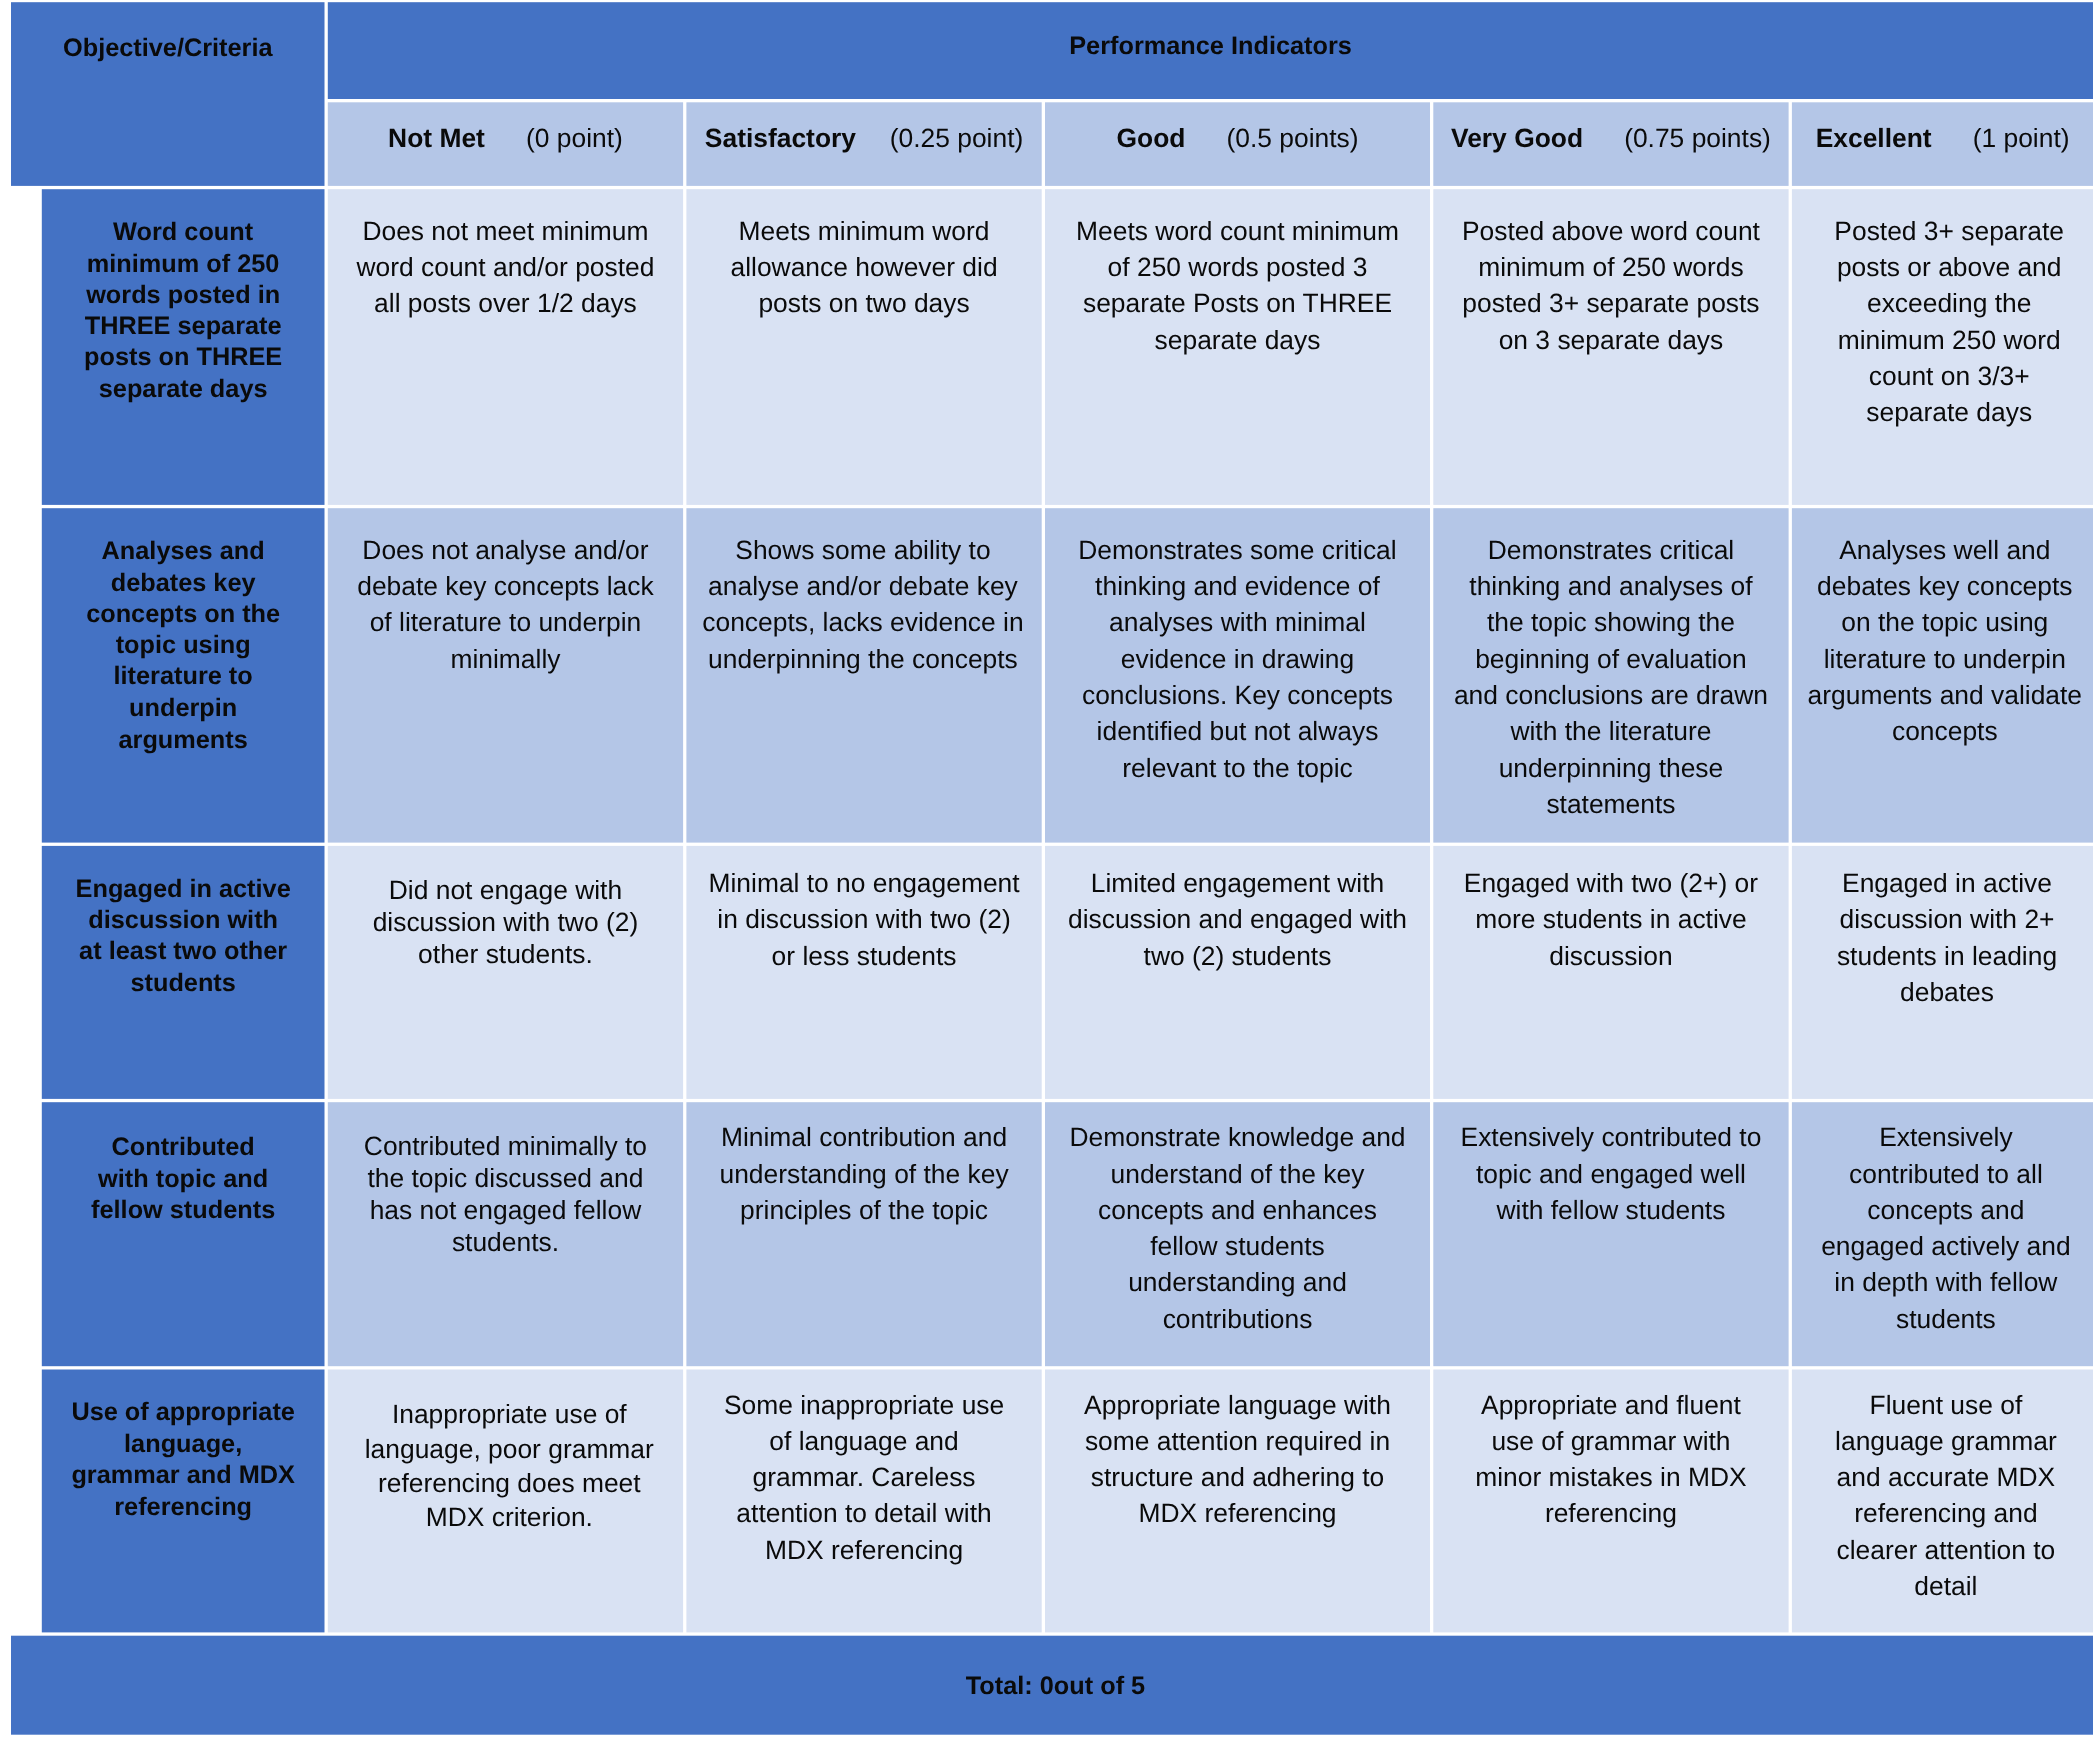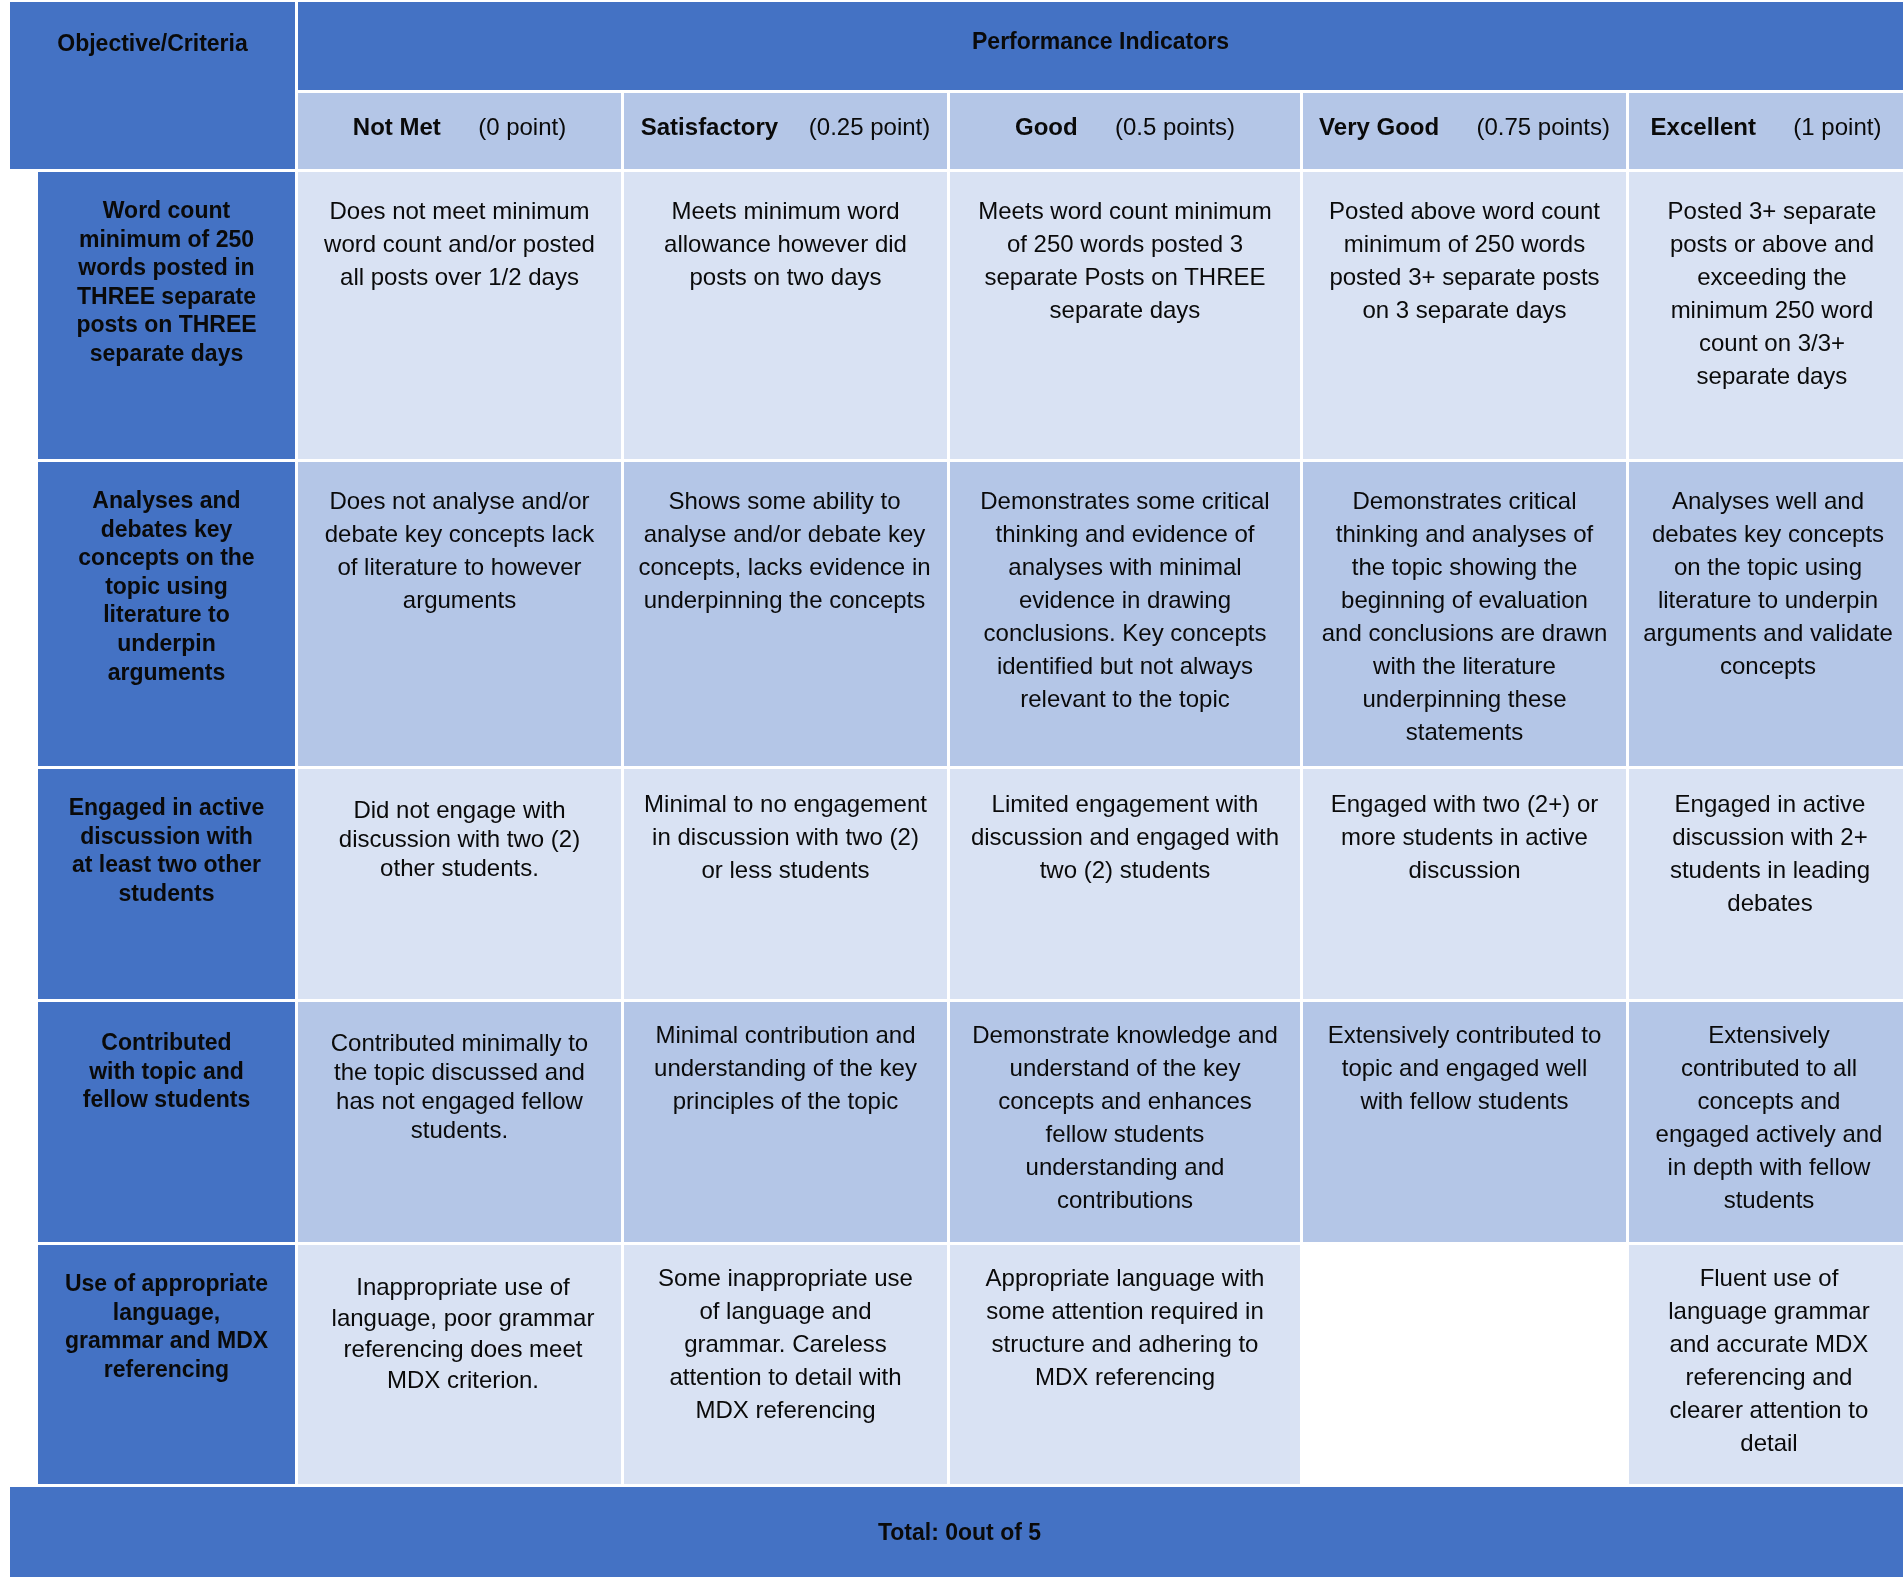--- a/index.html
+++ b/index.html
@@ -126,21 +126,21 @@
   </div>
   <div class="cell light desc" style="grid-row:3;grid-column:2">Does not meet minimum word count and/or posted all posts over 1/2 days</div>
   <div class="cell light desc" style="grid-row:3;grid-column:3">Meets minimum word allowance however did posts on two days</div>
   <div class="cell light desc" style="grid-row:3;grid-column:4">Meets word count minimum of 250 words posted 3 separate Posts on THREE separate days</div>
   <div class="cell light desc" style="grid-row:3;grid-column:5">Posted above word count minimum of 250 words posted 3+ separate posts on 3 separate days</div>
   <div class="cell light desc" style="grid-row:3;grid-column:6;padding-left:22px;padding-right:10px">Posted 3+ separate posts or above and exceeding the minimum 250 word count on 3/3+ separate days</div>
 
   <div class="cell dark crit" style="grid-row:4;padding-left:20px;padding-right:20px">
     <span>Analyses and debates key concepts on the topic using literature to underpin arguments</span>
   </div>
-  <div class="cell mid desc" style="grid-row:4;grid-column:2">Does not analyse and/or debate key concepts lack of literature to however arguments</div>
+  <div class="cell mid desc" style="grid-row:4;grid-column:2">Does not analyse and/or debate key concepts lack of literature to underpin minimally</div>
   <div class="cell mid desc" style="grid-row:4;grid-column:3;padding-left:10px;padding-right:12px">Shows some ability to analyse and/or debate key concepts, lacks evidence in underpinning the concepts</div>
   <div class="cell mid desc" style="grid-row:4;grid-column:4">Demonstrates some critical thinking and evidence of analyses with minimal evidence in drawing conclusions. Key concepts identified but not always relevant to the topic</div>
   <div class="cell mid desc" style="grid-row:4;grid-column:5">Demonstrates critical thinking and analyses of the topic showing the beginning of evaluation and conclusions are drawn with the literature underpinning these statements</div>
   <div class="cell mid desc" style="grid-row:4;grid-column:6;padding-left:8px;padding-right:4px">Analyses well and debates key concepts on the topic using literature to underpin arguments and validate concepts</div>
 
   <div class="cell dark crit" style="grid-row:5;padding-left:30px;padding-right:30px">
     <span>Engaged in active discussion with at least two other students</span>
   </div>
   <div class="cell light desc" style="grid-row:5;grid-column:2;padding-top:26px;line-height:29px">Did not engage with discussion with two (2) other students.</div>
   <div class="cell light desc" style="grid-row:5;grid-column:3;padding-top:18px">Minimal to no engagement in discussion with two (2) or less students</div>
@@ -156,18 +156,19 @@
   <div class="cell mid desc" style="grid-row:6;grid-column:4;padding-top:16px">Demonstrate knowledge and understand of the key concepts and enhances fellow students understanding and contributions</div>
   <div class="cell mid desc" style="grid-row:6;grid-column:5;padding-top:16px">Extensively contributed to topic and engaged well with fellow students</div>
   <div class="cell mid desc" style="grid-row:6;grid-column:6;padding-top:16px;padding-left:20px;padding-right:14px">Extensively contributed to all concepts and engaged actively and in depth with fellow students</div>
 
   <div class="cell dark crit" style="grid-row:7;padding-left:26px;padding-right:26px">
     <span>Use of appropriate language, grammar and MDX referencing</span>
   </div>
   <div class="cell light desc" style="grid-row:7;grid-column:2;padding-top:26px;line-height:31px;padding-left:24px;padding-right:17px">Inappropriate use of language, poor grammar referencing does meet MDX criterion.</div>
   <div class="cell light desc" style="grid-row:7;grid-column:3;padding-top:16px;padding-left:24px;padding-right:24px">Some inappropriate use of language and grammar. Careless attention to detail with MDX referencing</div>
   <div class="cell light desc" style="grid-row:7;grid-column:4;padding-top:16px">Appropriate language with some attention required in structure and adhering to MDX referencing</div>
+  <div class="cell light desc" style="grid-row:7;grid-column:5;padding-top:16px;padding-left:26px;padding-right:26px">Appropriate and fluent use of grammar with minor mistakes in MDX referencing</div>
   <div class="cell light desc" style="grid-row:7;grid-column:6;padding-top:16px;padding-left:24px;padding-right:18px">Fluent use of language grammar and accurate MDX referencing and clearer attention to detail</div>
 
   <div class="cell dark total" style="grid-row:8">
     <span>Total: 0out of 5</span>
   </div>
 </div>
 
 </body></html>

